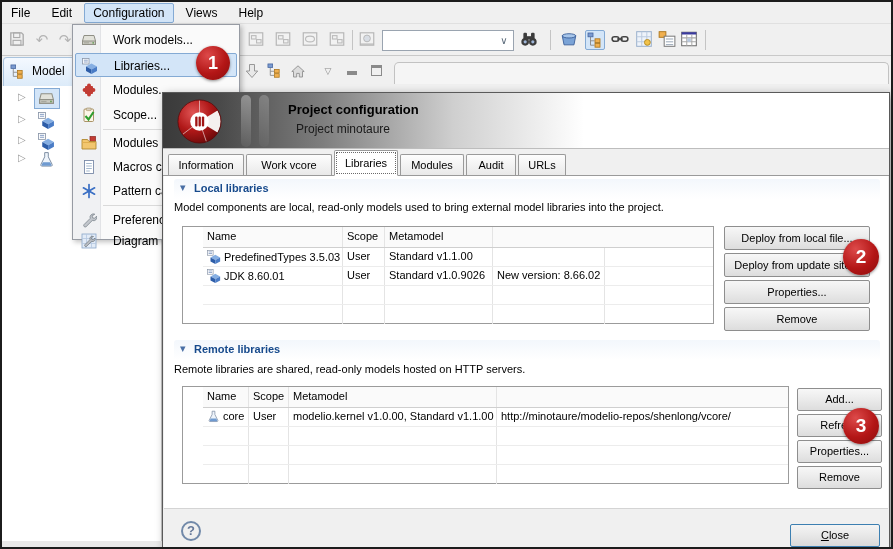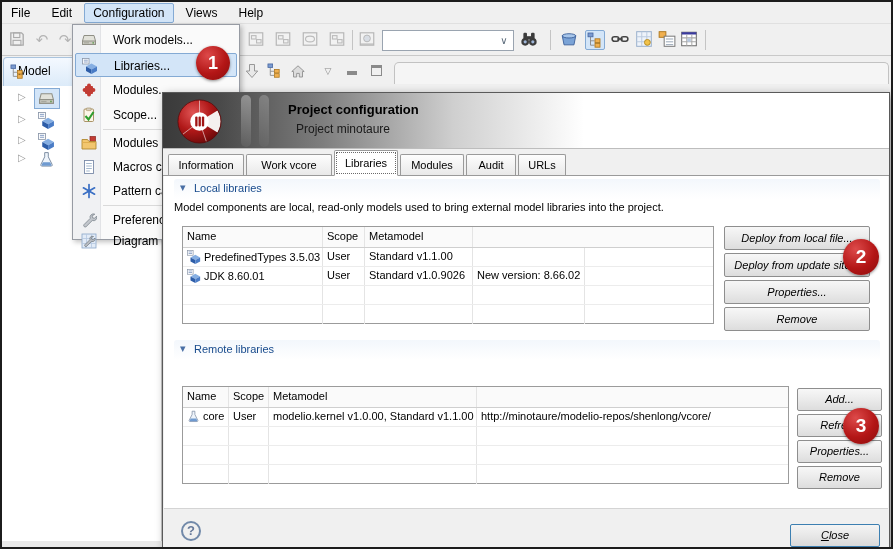--- a/index.html
+++ b/index.html
@@ -24,21 +24,21 @@
   .tbsep { position:absolute; top:6px; width:1px; height:20px; background:#c4c4c4; }
   .gray-glyph { color:#b4b4b4; font-size:15px; }
   .combo { position:absolute; left:380px; top:6px; width:132px; height:21px; border:1px solid #9aa4b0; background:#fff; }
   .combo input { position:absolute; left:1px; top:1px; width:112px; height:17px; border:none; outline:none; font:11px "Liberation Sans",sans-serif; }
   .combo .arrow { position:absolute; right:2px; top:2px; width:14px; height:15px; color:#5a6a7a; font-size:10px; text-align:center; line-height:15px; }
 
   
   .row2 { left:2px; top:57px; right:2px; height:29px; background:#f0f0f0; z-index:1; }
   .model-tab { position:absolute; left:1px; top:0; width:97px; height:29px;
     background:linear-gradient(#f4f9ff,#dcebf9); border:1px solid #aac4de; border-bottom:none;
-    border-radius:4px 4px 0 0; line-height:27px; padding-left:14px; font-size:12px; }
+    border-radius:4px 4px 0 0; line-height:27px; padding-left:28px; font-size:12px; }
   .vico { position:absolute; top:4px; width:20px; height:20px; text-align:center; line-height:20px; color:#8a8a8a; }
   .editor-line { position:absolute; left:392px; top:5px; right:2px; height:22px; border:1px solid #c2c2c2; border-bottom:none; border-radius:5px 5px 0 0; background:#f5f5f5; }
 
   
   .tree-panel { left:2px; top:86px; width:160px; bottom:8px; background:#fff; border-right:1px solid #c6c6c6; z-index:1; }
   .trow { position:absolute; left:0; height:21px; width:100%; }
   .trow .tw { position:absolute; left:16px; top:3px; color:#9a9a9a; font-size:10px; }
   .trow .ic { position:absolute; left:36px; top:2px; }
   .tree-sel { position:absolute; left:32px; top:0; width:26px; height:21px; background:#d3e5f8; border:1px solid #84aad4; }
   .bottom-strip { left:2px; bottom:2px; right:2px; height:6px; background:#e9e9e9; z-index:1; }
@@ -69,40 +69,40 @@
     border:1px solid #9a9a9a; border-bottom:none; border-radius:2px 2px 0 0;
     text-align:center; line-height:20px; font-size:11px; }
   .tab.active { height:26px; background:#fff; line-height:25px; margin-bottom:-1px; z-index:2;
     outline:1px dotted #6a6a6a; outline-offset:-3px; border-bottom:1px solid #fff; }
 
   .dlg-content { position:absolute; left:1px; top:83px; right:1px; height:412px; background:#fff; }
 
   .section-head { position:absolute; left:10px; right:8px; height:20px;
     background:linear-gradient(#f3f7fc,#ffffff); border-radius:3px 3px 0 0; }
   .twistie { position:absolute; left:6px; top:2px; color:#4a6fa5; font-size:11px; }
-  .sec-title { position:absolute; left:20px; top:3px; font-weight:normal; color:#174a8c; font-size:11px; }
+  .sec-title { position:absolute; left:20px; top:3px; font-weight:bold; color:#174a8c; font-size:11px; }
   .sec-desc { position:absolute; left:10px; font-size:11px; color:#000; }
 
   .tbl { position:absolute; background:#fff; border:1px solid #9b9b9b; }
-  .thead, .trowd { position:relative; display:flex; }
+  .thead, .trowd { position:relative; display:flex;margin-left:20px; }
   .thead { height:21px; background:#fafafa; border-bottom:1px solid #cfcfcf; }
   .trowd { height:19px; border-bottom:1px solid #ececec;align-items:center; }
   .cell { height:100%; padding:2px 4px 0 4px; border-right:1px solid #e4e4e4; white-space:nowrap; overflow:hidden; font-size:11px; }
   .cell.last { border-right:none; }
   .thead .cell { padding-top:3px; }
   .cell .rowic { vertical-align:-3px; margin-right:3px; }
 
   
   .lt .c1{width:140px}.lt .c2{width:42px}.lt .c3{width:108px}.lt .c4{width:112px}.lt .c5{flex:1}
   
   .rt .c1{width:46px}.rt .c2{width:40px}.rt .c3{width:208px}.rt .c4{flex:1}
 
   .btn { position:absolute; background:linear-gradient(#f7f7f7,#ececec 45%,#dddddd);
     border:1px solid #8e8e8e; border-radius:2px; text-align:center; font-size:11px;
-    color:#000; cursor:default;font-style:italic; }
+    color:#000; cursor:default; }
   .btn span { display:block; }
 
   .dlg-footer { position:absolute; left:1px; right:1px; bottom:1px; height:45px; background:#f0f0f0; border-top:1px solid #d4d4d4; }
   .help-ic { position:absolute; left:17px; top:12px; width:20px; height:20px; border:2px solid #7189a9;
     border-radius:50%; color:#66799a; font-weight:bold; font-size:13px; text-align:center; line-height:16px; }
   .close-btn { left:626px; top:15px; width:90px; height:23px; line-height:21px;
     border:1px solid #3c7fb1; background:linear-gradient(#f4f4f4,#e9e9e9 45%,#d9d9d9); }
   .close-btn span::first-letter { text-decoration:underline; }
 
   .badge { position:absolute; border-radius:50%; color:#fff; font-weight:bold; text-align:center;
@@ -584,20 +584,21 @@
         <span style="line-height:22px">Properties...</span>
       </div>
     <div class="btn" style="left:560px;top:131px;width:146px;height:24px">
         <span style="line-height:22px">Remove</span>
       </div>
 
     <div class="section-head" style="top:164px">
       <span class="twistie">▾</span>
       <span class="sec-title">Remote libraries</span>
     </div>
+    <div class="sec-desc" style="top:187px">Remote libraries are shared, read-only models hosted on HTTP servers.</div>
 
     <div class="tbl rt" style="left:18px;top:210px;width:607px;height:98px">
       <div class="thead">
         <span class="cell c1">Name</span>
         <span class="cell c2">Scope</span>
         <span class="cell c3">Metamodel</span>
         <span class="cell c4 last"></span>
       </div>
       <div class="trowd">
         <span class="cell c1"><svg class="rowic" width="13" height="13" style="display:inline">

